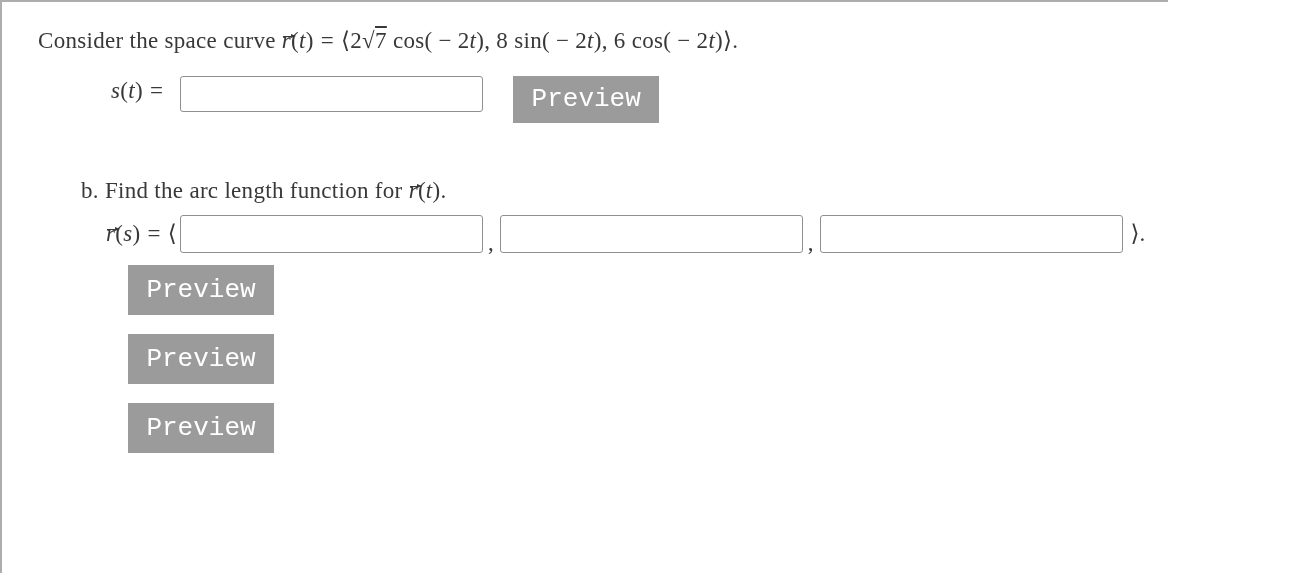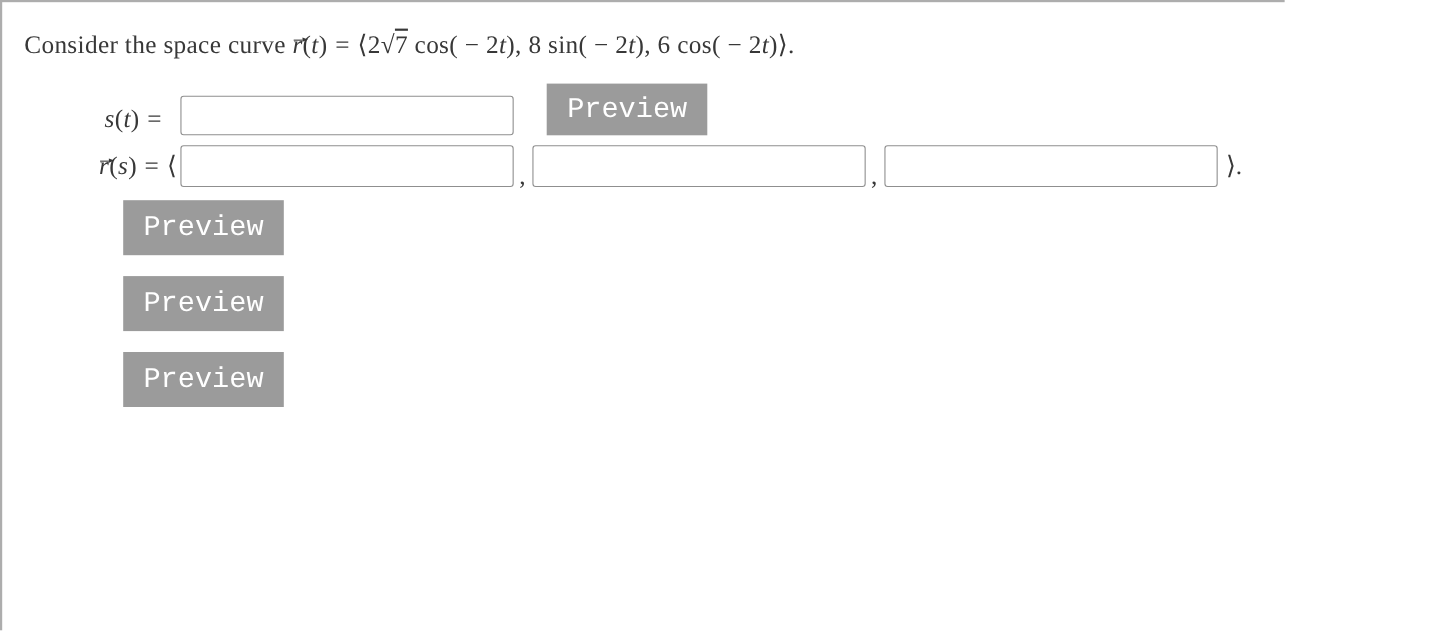--- a/index.html
+++ b/index.html
@@ -13,21 +13,21 @@
   html, body { margin: 0; padding: 0; background: #ffffff; }
   body {
     font-family: "Liberation Serif", "DejaVu Serif", serif;
     color: var(--text);
     width: 1307px;
   }
   .panel {
     position: relative;
     width: 1168px;
     height: 581px;
-    padding: 26px 0 0 22px;
+    padding: 26px 0 0 38px;
     overflow: hidden;
   }
   .panel::before { 
     content: ""; position: absolute; top: 0; left: 0; right: 0;
     height: 0; border-top: 2px solid var(--panel-border);
   }
   .panel::after { 
     content: ""; position: absolute; top: 0; left: 0;
     height: 573px; width: 0; border-left: 2px solid var(--panel-border);
   }
@@ -47,21 +47,21 @@
     border-top: 0.12em solid transparent;
     border-bottom: 0.12em solid transparent;
   }
   .radicand {
     text-decoration: overline;
     text-decoration-thickness: 1.5px;
   }
   .part-label-a { margin: 42px 0 0 43px; }
   .answer-row-a {
     margin: 20px 0 0 73px;
-    display: flex; align-items: flex-end;
+    display: flex; align-items: flex-start;
   }
   .lhs-a { margin-right: 10px; white-space: nowrap; }
   .answer-input {
     width: 303px; height: 38px;
     border: 1px solid var(--input-border);
     border-radius: 3px;
     background: #fff;
     font-family: "Liberation Serif", "DejaVu Serif", serif;
     font-size: 20px;
     padding: 0 8px;
@@ -106,20 +106,21 @@
 
   <div class="math-line"><span class="rm">Consider the space curve </span><span class="it vec">r</span><span class="rm">(</span><span class="it">t</span><span class="rm">)</span><span class="rm rel">=</span><span class="rm">⟨</span><span class="rm">2</span><span class="rm">√</span><span class="rm radicand">7</span><span class="rm"> cos( − 2</span><span class="it">t</span><span class="rm">), 8 sin( − 2</span><span class="it">t</span><span class="rm">), 6 cos( − 2</span><span class="it">t</span><span class="rm">)</span><span class="rm">⟩</span><span class="rm">.</span></div>
 
 
   <div class="answer-row-a">
     <span class="lhs-a math-line"><span class="it">s</span><span class="rm">(</span><span class="it">t</span><span class="rm">)</span><span class="rm rel">=</span></span>
     <input type="text" class="answer-input answer-input-a" value="" style="">
     <button class="preview-btn preview-btn-a">Preview</button>
   </div>
 
+  <div class="part-label-b math-line"><span class="rm">b. Find the arc length function for </span><span class="it vec">r</span><span class="rm">(</span><span class="it">t</span><span class="rm">).</span></div>
 
   <div class="answer-row-b">
     <span class="lhs-b math-line"><span class="it vec">r</span><span class="rm">(</span><span class="it">s</span><span class="rm">)</span><span class="rm rel">=</span><span class="rm">⟨</span></span>
     <input type="text" class="answer-input" value="" style="">
     <span class="sep">,</span>
     <input type="text" class="answer-input" value="" style="">
     <span class="sep">,</span>
     <input type="text" class="answer-input" value="" style="">
     <span class="closing">⟩.</span>
   </div>

